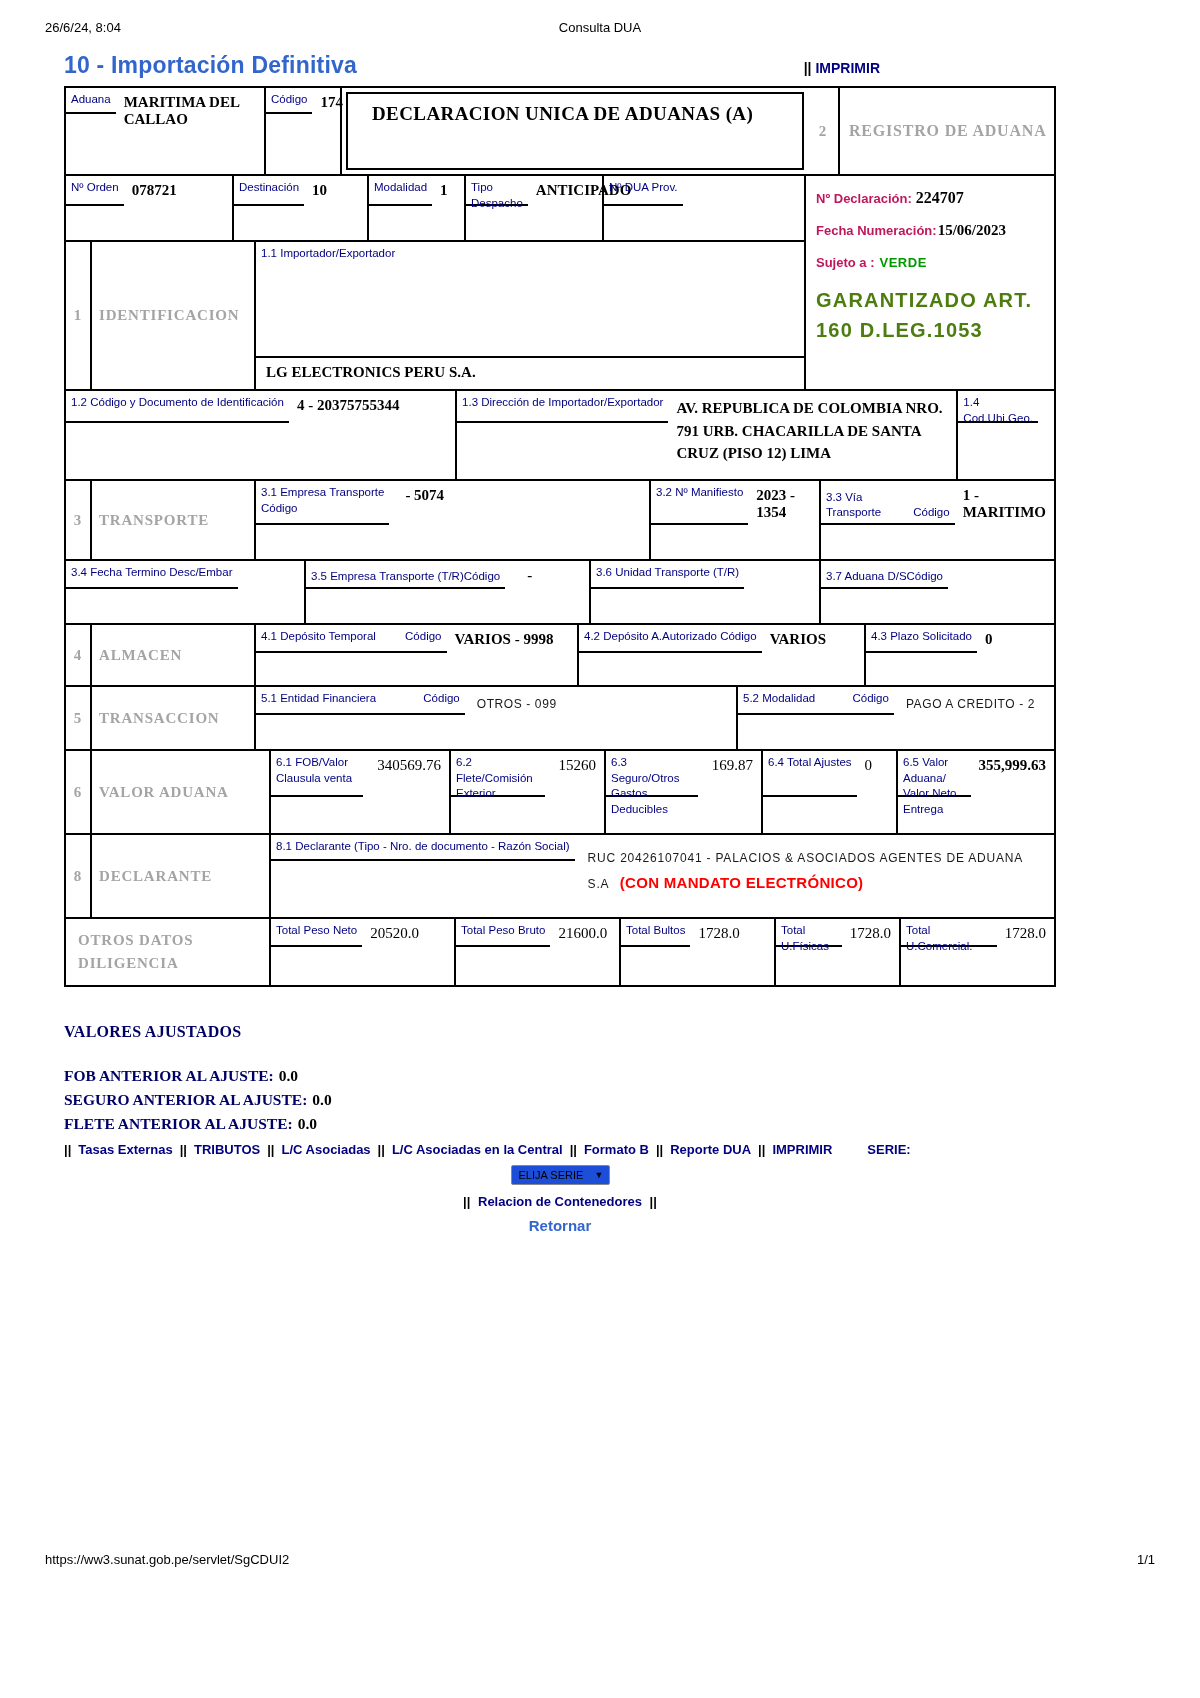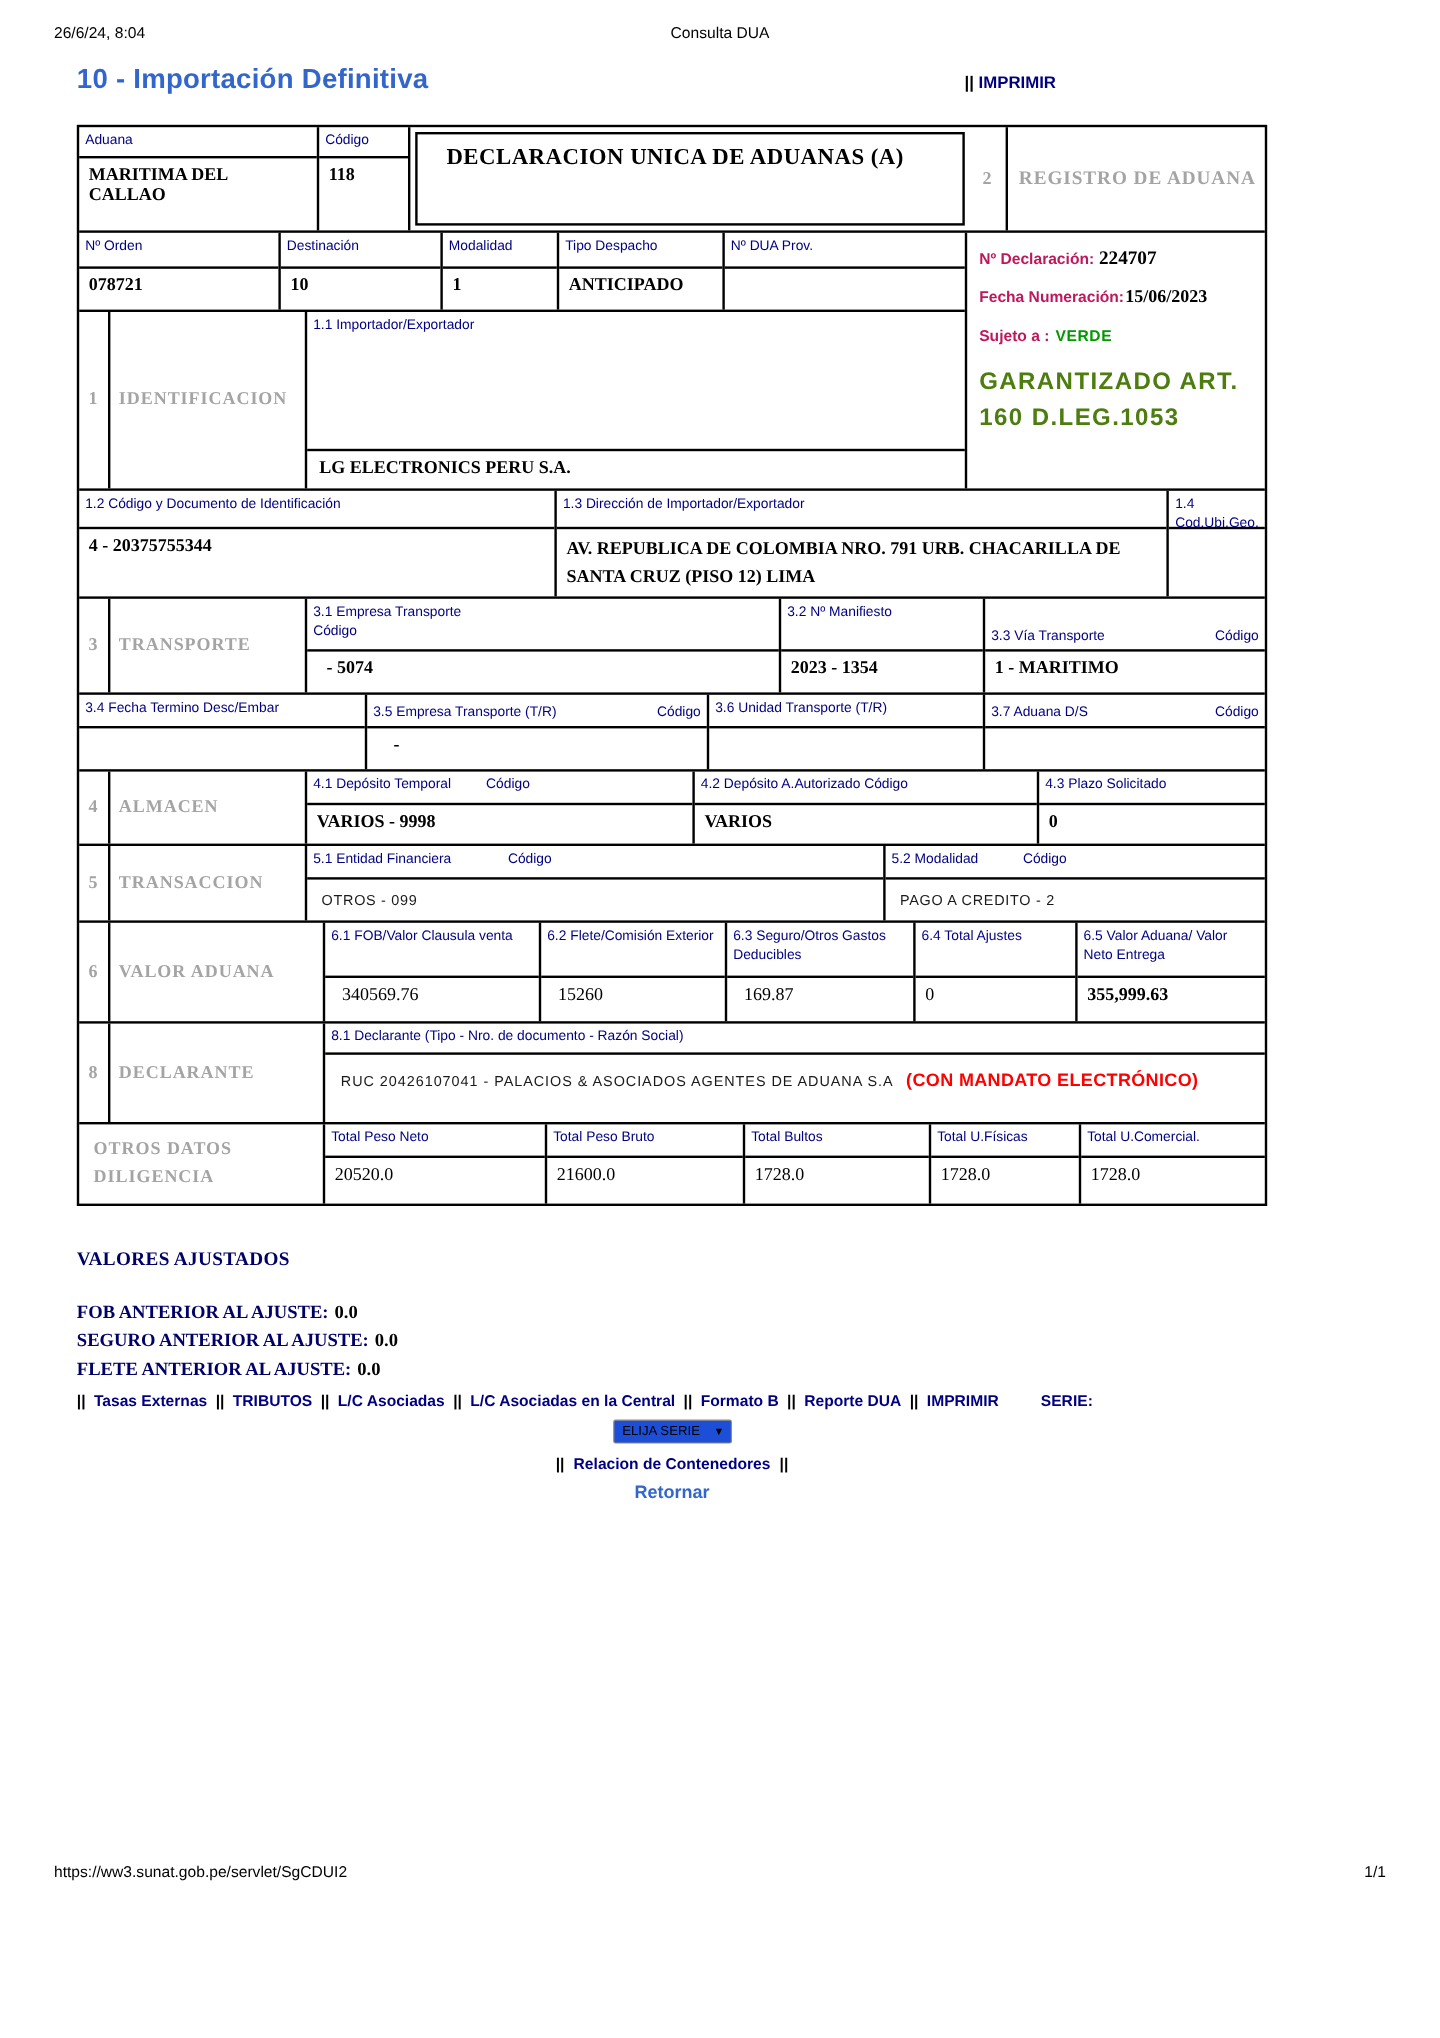--- a/index.html
+++ b/index.html
@@ -9,31 +9,31 @@
     background:#ffffff; color:#000;
     font-family:"Liberation Sans", sans-serif;
   }
   
   .topbar { position:absolute; top:20px; left:0; width:100%; height:18px; font-size:13px; }
   .topbar .dt { position:absolute; left:45px; top:0; }
   .topbar .doc { position:absolute; left:0; top:0; width:100%; text-align:center; }
 
   
   .main { position:absolute; left:64px; top:52px; width:992px; }
-  .titlebar { display:flex; align-items:baseline; margin-bottom:25px; }
+  .titlebar { display:flex; align-items:baseline; margin-bottom:7px; }
   .h1 { color:#3366cc; font-size:23px; font-weight:bold; letter-spacing:0.2px; }
   .top-print { margin-left:auto; margin-right:176px; font-size:14px; white-space:nowrap; }
   .sep { font-weight:bold; color:#000; }
   .lnk { color:#000080; font-weight:bold; text-decoration:none; cursor:pointer; }
 
   
   .tbl { border:2px solid #000; width:992px; }
   .row { display:flex; border-bottom:2px solid #000; }
   .row.last { border-bottom:none; }
-  .fcol { display:flex; flex-direction:column; border-right:2px solid #000; }
+  .fcol { display:flex; flex-direction:row; border-right:2px solid #000; }
   .fcol.nobr, .cols .fcol:last-child { border-right:none; }
   .flex1 { flex:1; }
   .flabel { color:#000080; font-size:11.5px; line-height:1.35; padding:4px 5px 2px 5px; border-bottom:2px solid #000; }
   .flabel.noline { border-bottom:none; height:auto; }
   .spread { display:flex; justify-content:space-between; align-items:flex-end; }
   .h26{height:26px}.h28{height:28px}.h30{height:30px}.h32{height:32px}.h44{height:44px}.h46{height:46px}
   .fval { flex:1; font-family:"Liberation Serif","DejaVu Serif",serif; font-weight:bold; font-size:15px; padding:6px 8px 4px 8px; }
   .fval.reg { font-weight:normal; }
   .fval.sans { font-family:"Liberation Sans",sans-serif; font-weight:normal; font-size:12px; letter-spacing:0.6px; color:#1a1a1a; padding:10px 12px 4px 12px; }
   .lh { line-height:1.5; }
@@ -111,21 +111,21 @@
 
   <div class="tbl">
 
     <div class="row" style="height:88px">
       <div class="fcol" style="width:200px">
         <div class="flabel h26">Aduana</div>
         <div class="fval">MARITIMA DEL CALLAO</div>
       </div>
       <div class="fcol" style="width:76px">
         <div class="flabel h26">Código</div>
-        <div class="fval">118</div>
+        <div class="fval">174</div>
       </div>
       <div class="titlecell">
         <div class="titlebox">DECLARACION UNICA DE ADUANAS (A)</div>
       </div>
       <div class="regnum gray">2</div>
       <div class="regname gray">REGISTRO DE ADUANA</div>
     </div>
 
     <div class="rowBC">
       <div class="bcleft">

